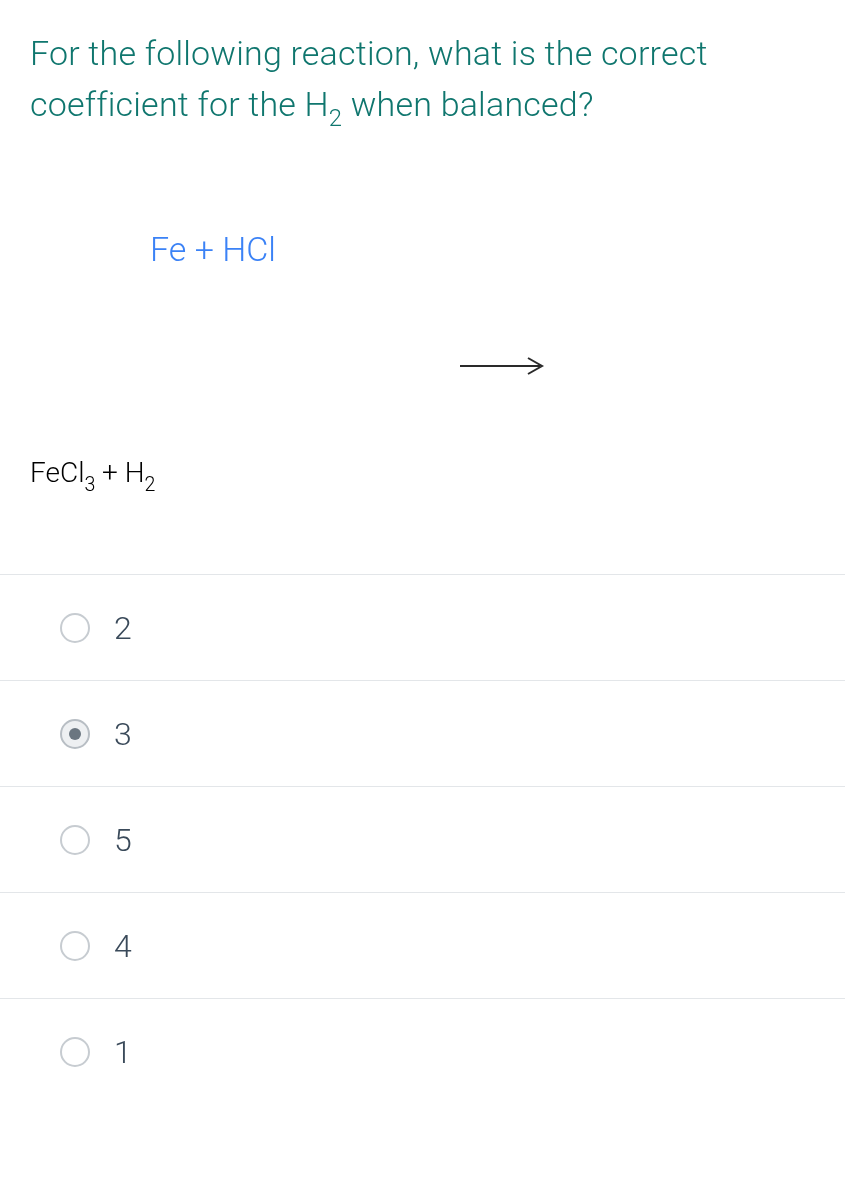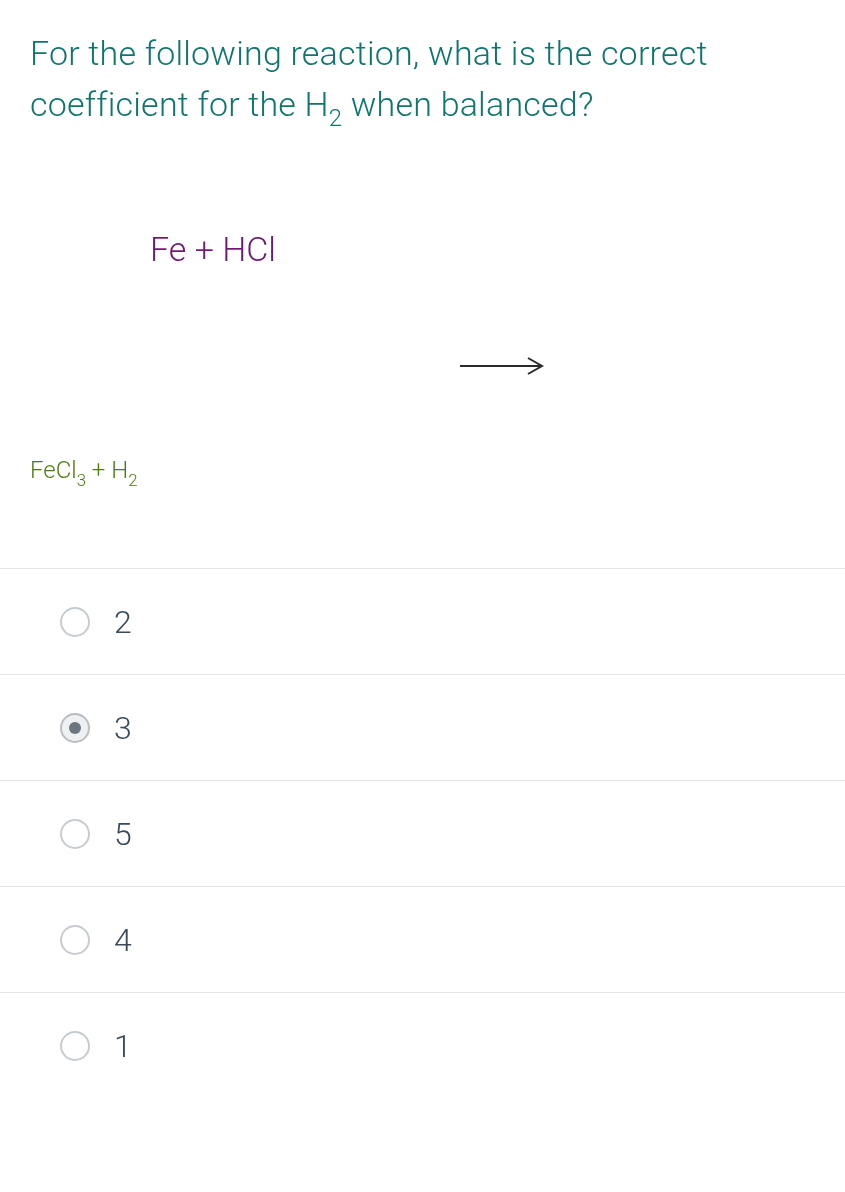--- a/index.html
+++ b/index.html
@@ -24,35 +24,35 @@
       color: #0f766e;
       font-weight: 300;
       letter-spacing: 0.2px;
     }
     .equation-block {
       margin-top: 95px;
       margin-bottom: 80px;
     }
     .eq-line1 {
       font-size: 34px;
-      color: #701a75;
+      color: #3b82f6;
       font-weight: 300;
       padding-left: 120px;
     }
     .eq-arrow {
       font-size: 40px;
       color: #2a2a2a;
       padding-left: 430px;
       margin-top: 70px;
       margin-bottom: 70px;
       font-weight: 300;
     }
     .eq-line2 {
-      font-size: 24px;
-      color: #4d7c0f;
+      font-size: 28px;
+      color: #000000;
       font-weight: 300;
       padding-left: 0px;
     }
     sub {
       font-size: 0.7em;
       vertical-align: sub;
       position: relative;
       top: 2px;
     }
     .options {

